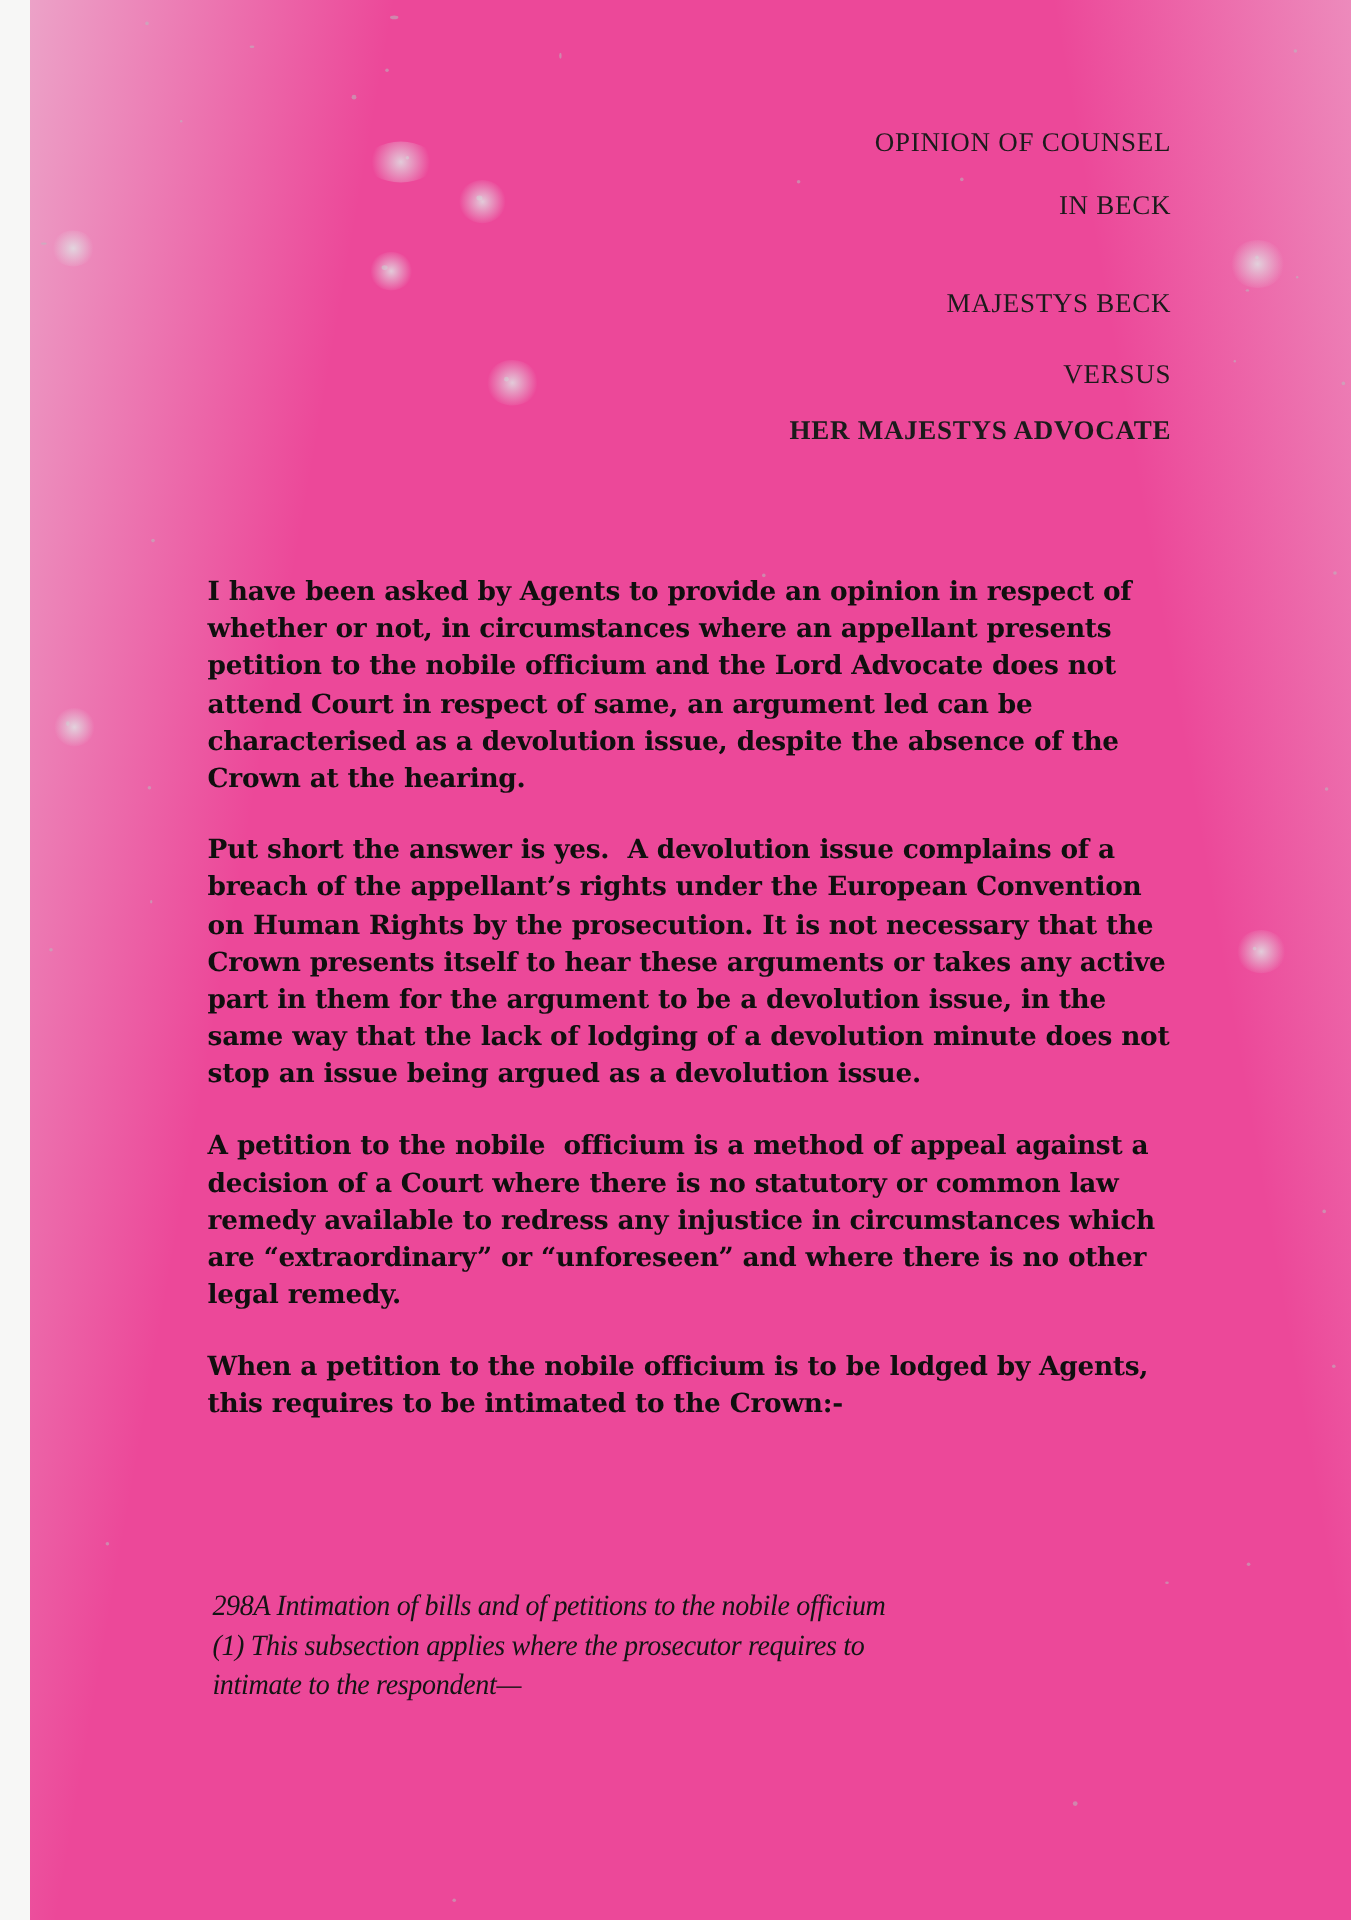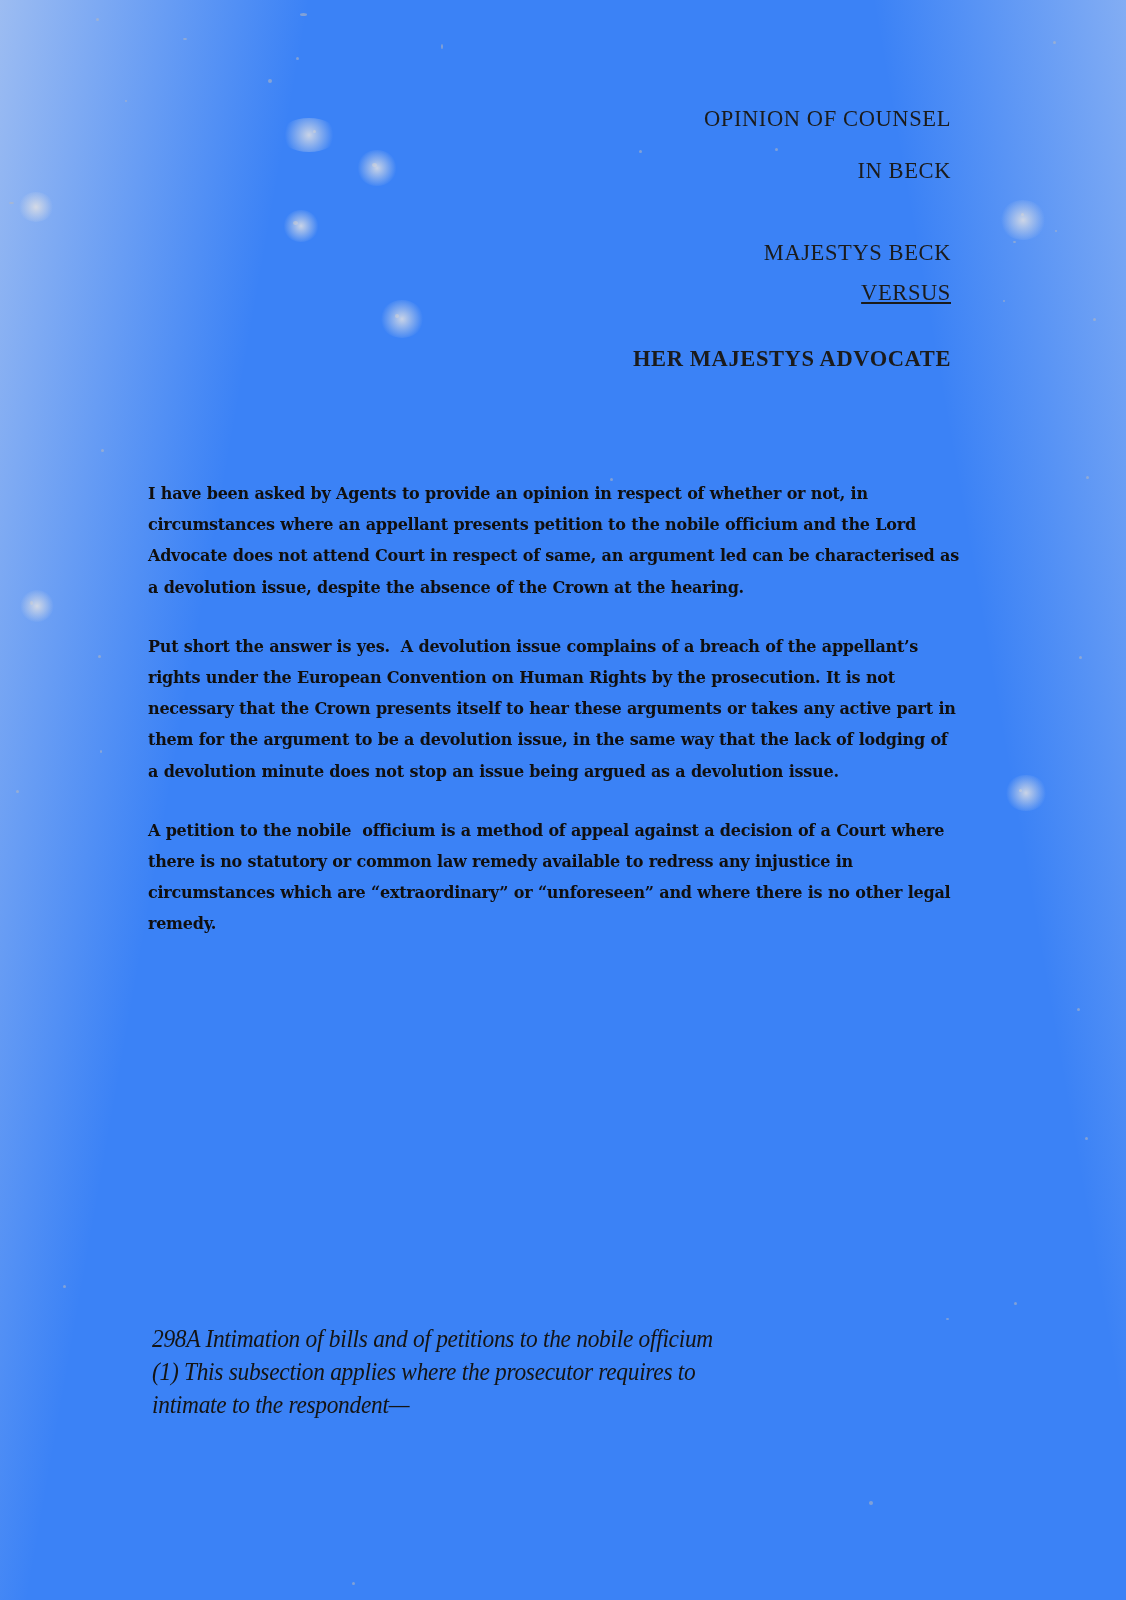--- a/index.html
+++ b/index.html
@@ -14,22 +14,23 @@
     font-family: "Liberation Serif", "DejaVu Serif", serif;
     color: #111111;
     overflow: hidden;
     position: relative;
   }
 
   
   .page {
     position: absolute;
     inset: 0;
-    background: #3b82f6;
+    background: #ec4899;
     overflow: hidden;
+    margin-left: 25px;
   }
 
   
   .speckle-layer {
     position: absolute;
     inset: 0;
     pointer-events: none;
     z-index: 2;
   }
   .speckle {
@@ -73,35 +74,35 @@
     font-family: "Liberation Serif", "DejaVu Serif", serif;
     font-weight: 400;
     font-size: 22.5px;
     letter-spacing: .6px;
     color: #1b1b1b;
     white-space: nowrap;
   }
   .hl-opinion { position: absolute; right: 0; top: 106px; }
   .hl-incausa { position: absolute; right: 0; top: 158px; }
   .hl-william { position: absolute; right: 0; top: 240px; }
-  .hl-versus  { position: absolute; right: 0; top: 280px; text-decoration: underline; }
+  .hl-versus  { position: absolute; right: 0; top: 299px; }
   .hl-respond { position: absolute; right: 0; top: 346px; font-weight: bold; }
 
   
   .body-block {
     position: absolute;
     left: 148px;
     top: 478px;
     width: 812px;
   }
   p.para {
     margin: 0 0 28px 0;
     font-family: "DejaVu Serif", "Liberation Serif", serif;
     font-weight: 700;
-    font-size: 16px;
+    font-size: 22px;
     line-height: 31.2px;
     letter-spacing: -0.25px;
     color: #100f0f;
     text-align: left;
     white-space: pre-wrap;
     word-spacing: .2px;
   }
   p.para:last-of-type { margin-bottom: 0; }
 
   
@@ -187,20 +188,21 @@
       <div class="head-line hl-incausa">IN BECK</div>
       <div class="head-line hl-william">MAJESTYS BECK</div>
       <div class="head-line hl-versus">VERSUS</div>
       <div class="head-line hl-respond">HER MAJESTYS ADVOCATE</div>
     </div>
 
     <div class="body-block">
       <p class="para">I have been asked by Agents to provide an opinion in respect of whether or not, in circumstances where an appellant presents petition to the nobile officium and the Lord Advocate does not attend Court in respect of same, an argument led can be characterised as a devolution issue, despite the absence of the Crown at the hearing.</p>
       <p class="para">Put short the answer is yes.  A devolution issue complains of a breach of the appellant’s rights under the European Convention on Human Rights by the prosecution. It is not necessary that the Crown presents itself to hear these arguments or takes any active part in them for the argument to be a devolution issue, in the same way that the lack of lodging of a devolution minute does not stop an issue being argued as a devolution issue.</p>
       <p class="para">A petition to the nobile  officium is a method of appeal against a decision of a Court where there is no statutory or common law remedy available to redress any injustice in circumstances which are “extraordinary” or “unforeseen” and where there is no other legal remedy.</p>
+      <p class="para">When a petition to the nobile officium is to be lodged by Agents, this requires to be intimated to the Crown:-</p>
     </div>
 
     <div class="quote-block">
       <p class="quote">298A Intimation of bills and of petitions to the nobile officium
 (1) This subsection applies where the prosecutor requires to
 intimate to the respondent—</p>
     </div>
 
   </div>
 </div>

